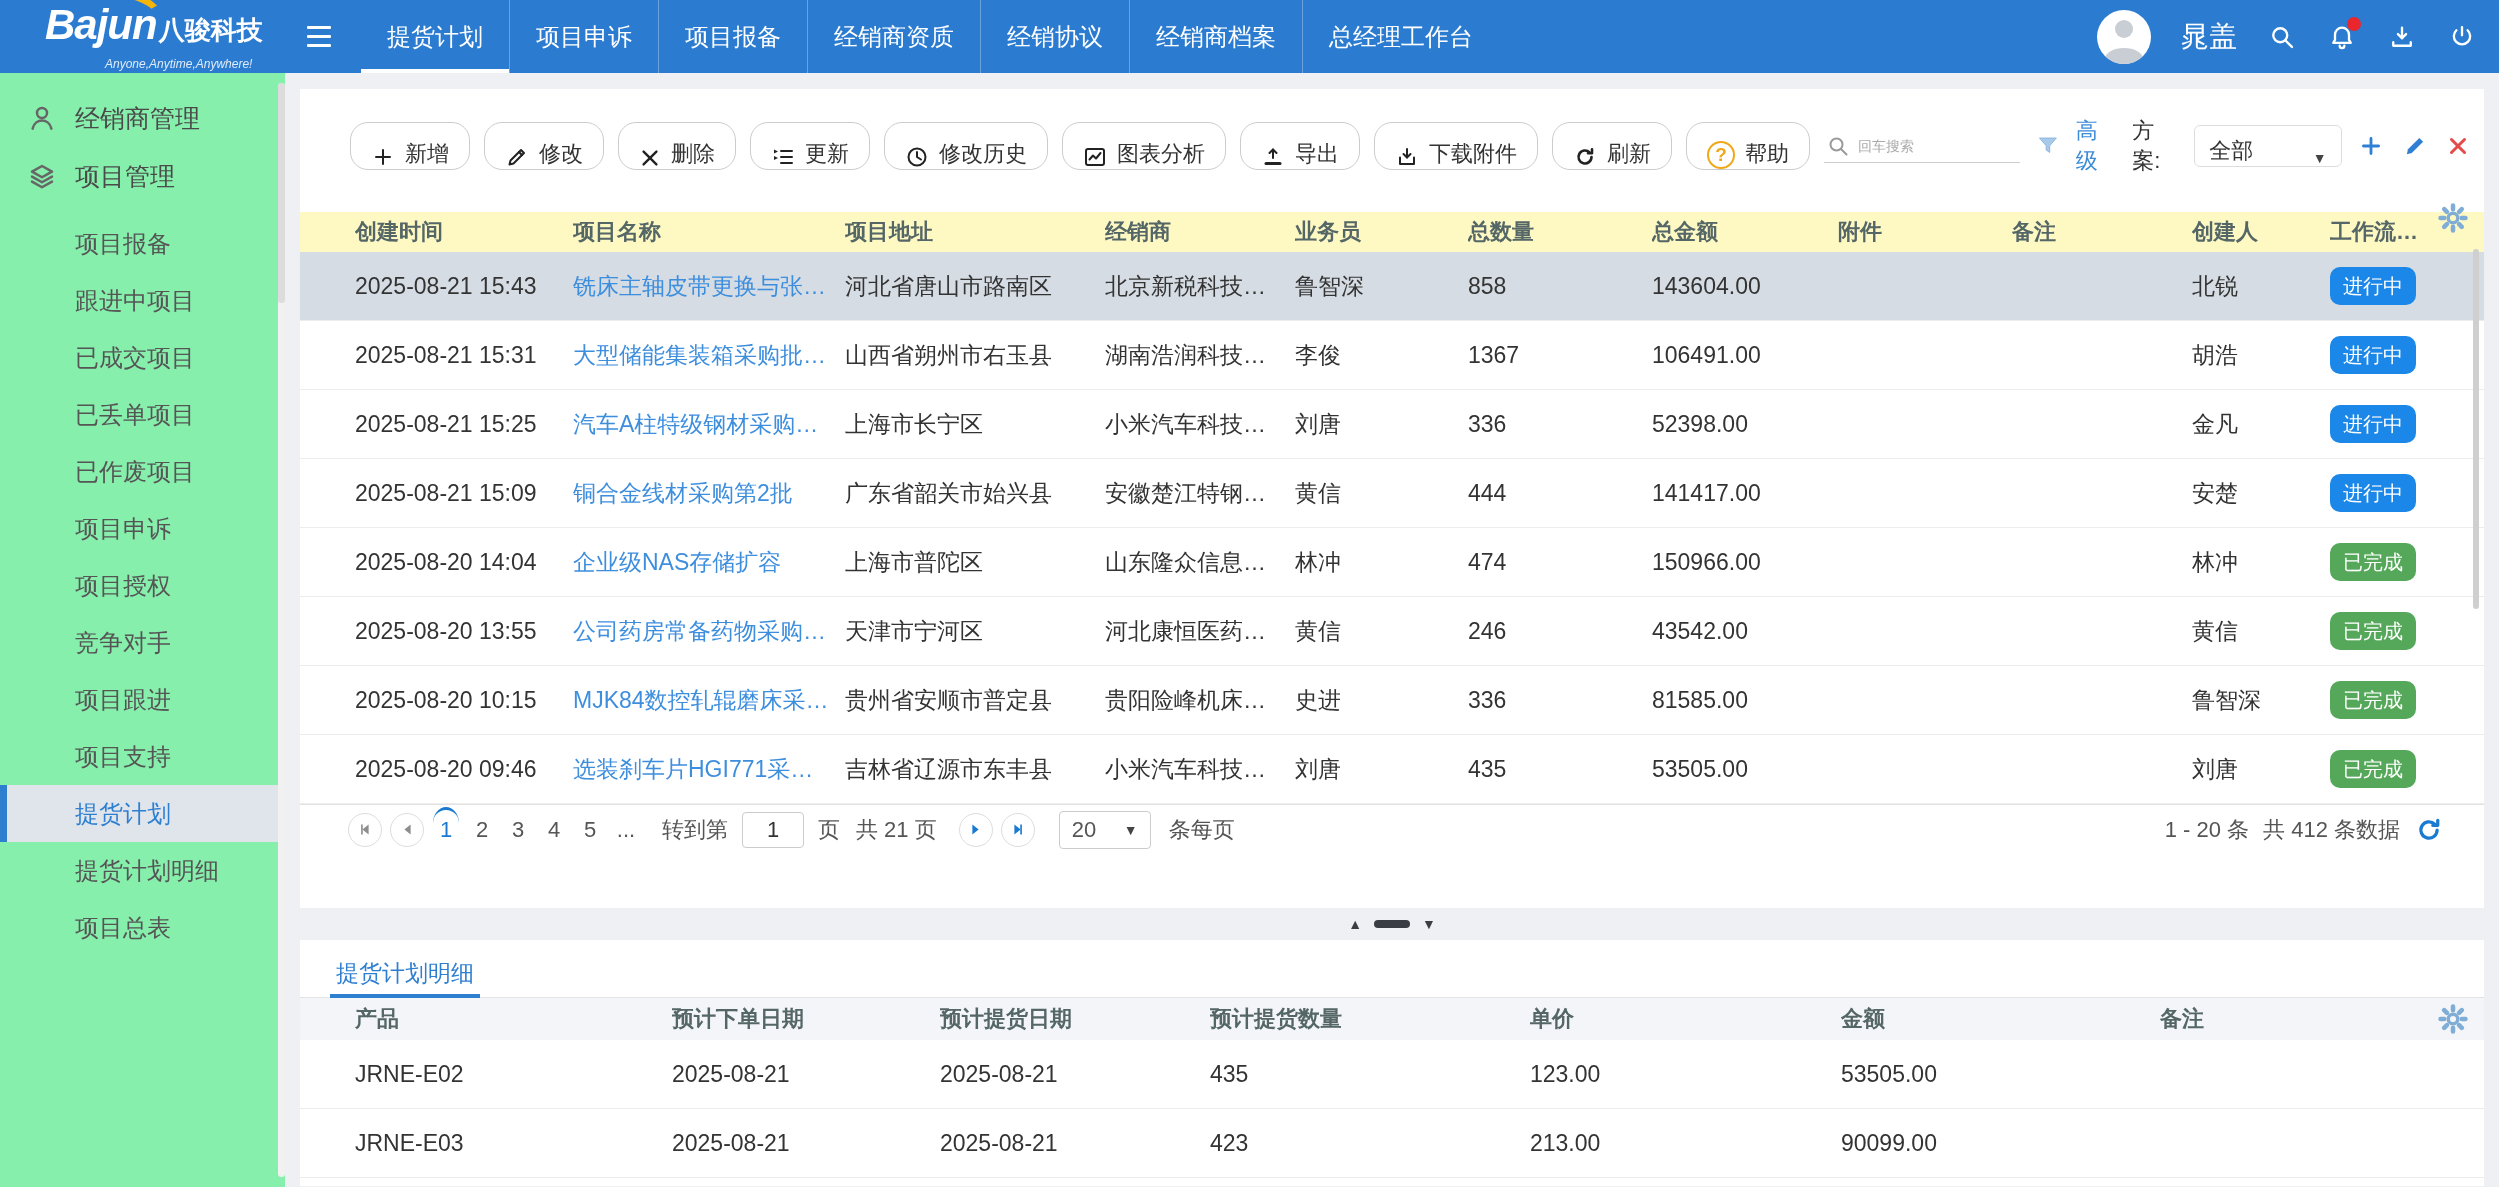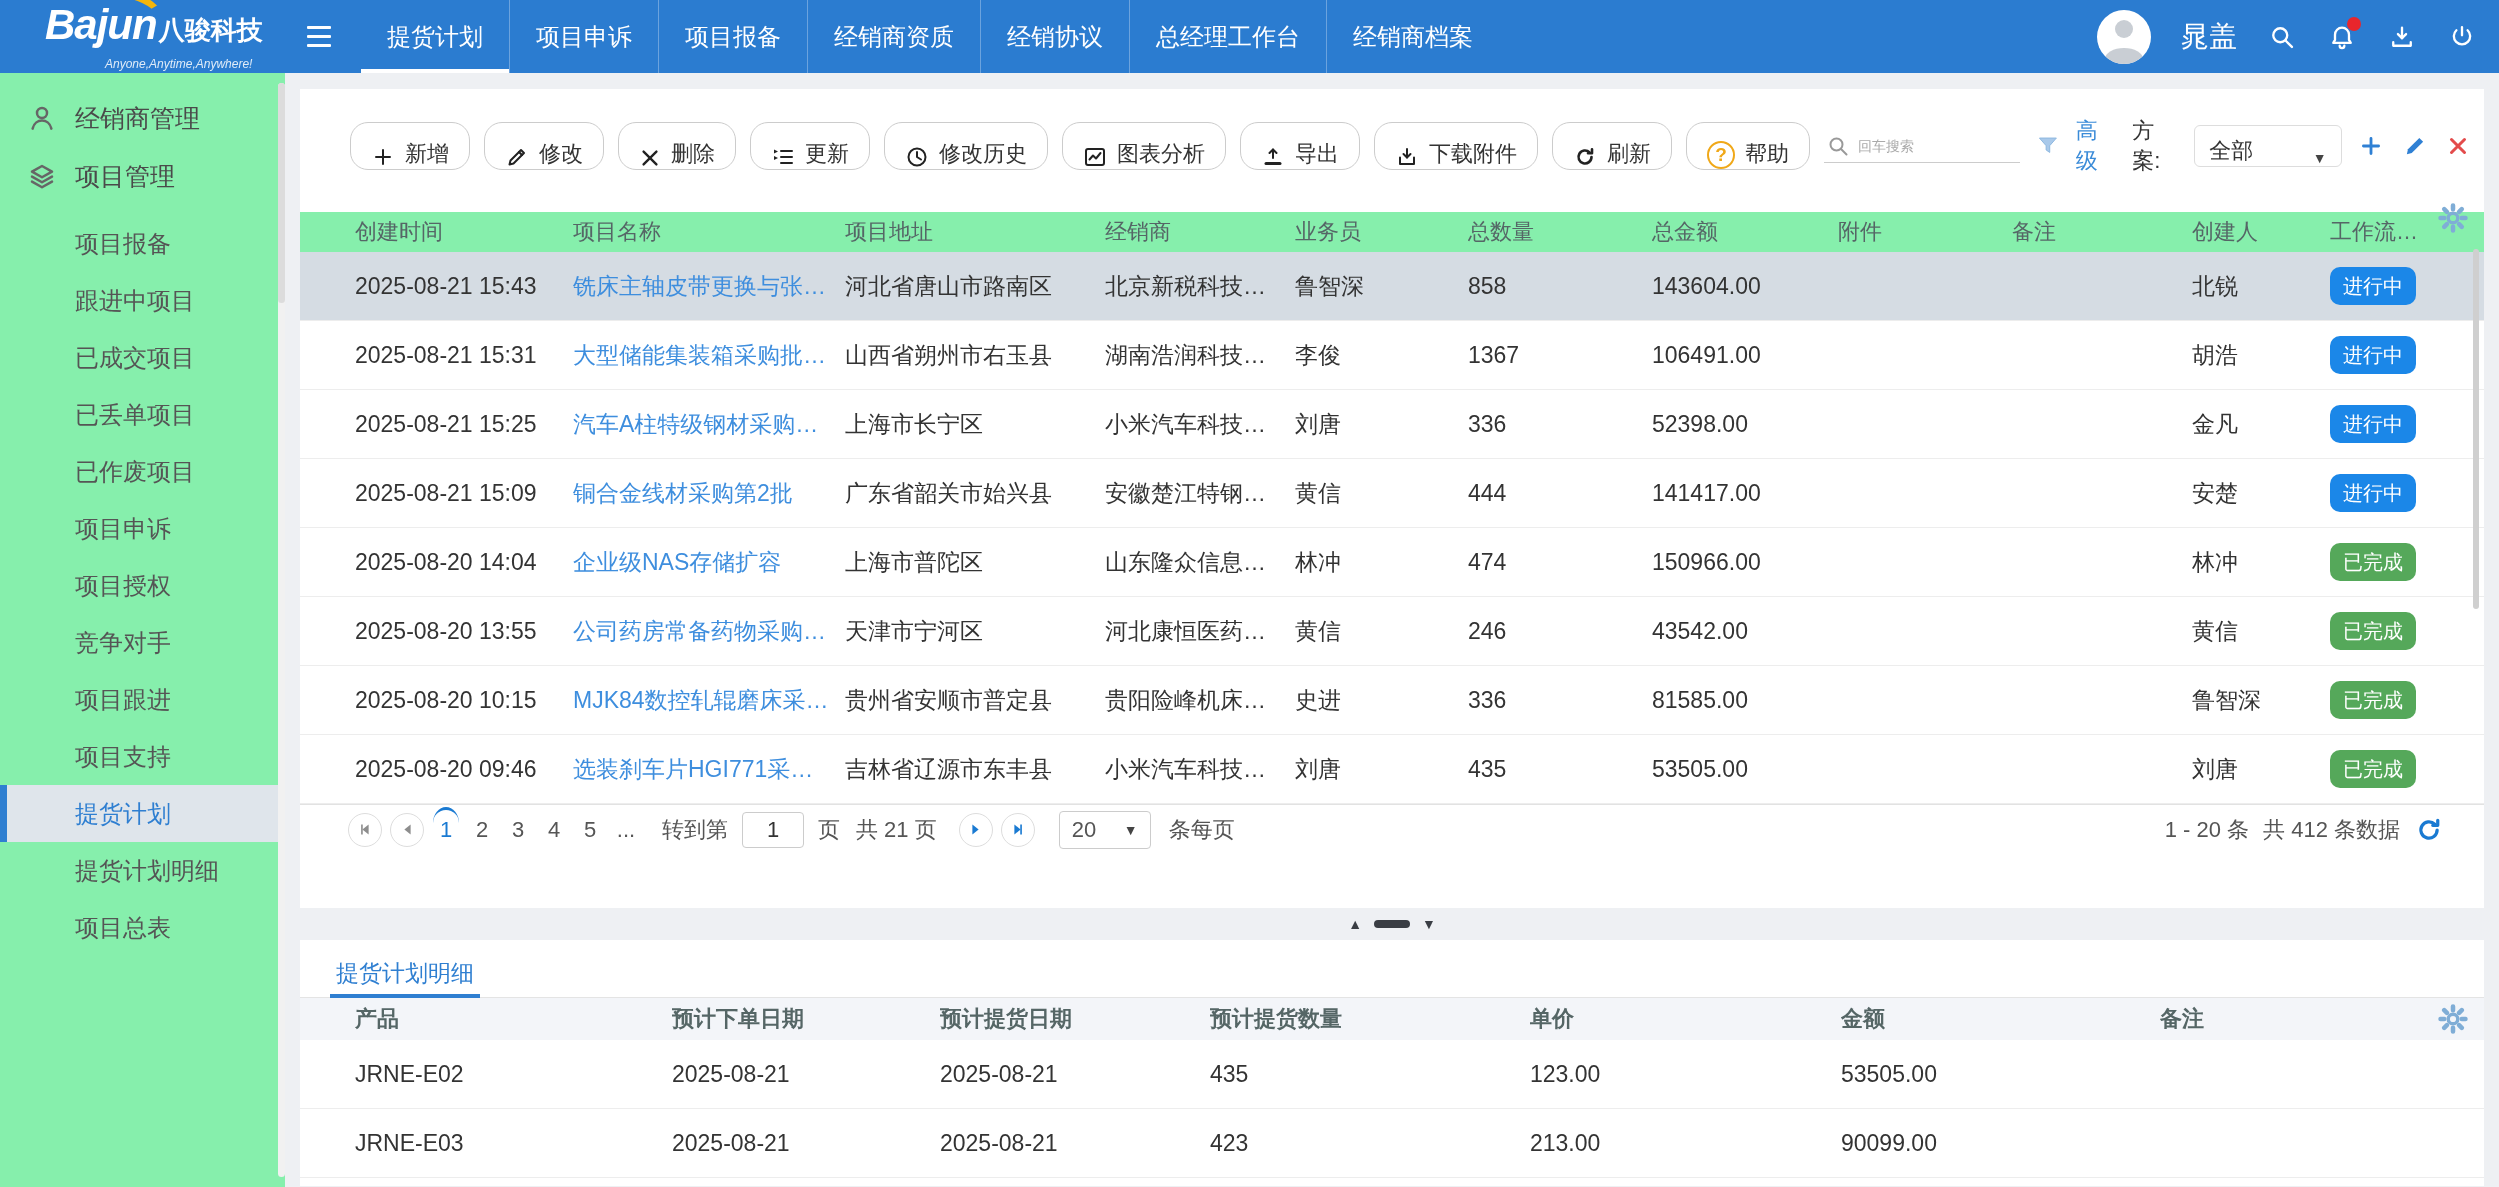--- a/index.html
+++ b/index.html
@@ -72,21 +72,21 @@
   .adv { color:#3a8bd8; font-size:22px; cursor:pointer; }
   .scheme-label { font-size:22px; color:#333; }
   .scheme-select { width:158px; height:42px; border:1px solid #ddd; border-radius:6px; display:flex;
                    align-items:flex-end; justify-content:space-between; padding:0 14px; font-size:22px; cursor:pointer; }
   .caret { font-size:14px; color:#444; }
   .mini { width:30px; height:30px; display:flex; align-items:center; justify-content:center; cursor:pointer; }
 
   
   .grid { display:grid; grid-template-columns:218px 272px 260px 190px 173px 184px 186px 174px 180px 138px 1fr;
           padding:0 40px 0 55px; align-items:center; }
-  .thead { margin-top:36px; height:40px; background:#86efac; font-size:22px; font-weight:normal; color:#566; }
+  .thead { margin-top:36px; height:40px; background:#fef9c3; font-size:22px; font-weight:bold; color:#566; }
   .cell { white-space:nowrap; overflow:hidden; text-overflow:ellipsis; padding-right:14px; }
   .row { height:69px; font-size:23px; color:#333; border-bottom:1px solid #ededed; }
   .row.selected { background:#d5dce3; }
   .link { color:#3e8ede; cursor:pointer; }
   .pill { display:inline-flex; align-items:center; justify-content:center; min-width:86px; height:38px;
           border-radius:10px; color:#fff; font-size:20px; padding:0 12px; cursor:pointer; }
   .pill.ongoing { background:#1b87e8; }
   .pill.done { background:#55a85a; }
   .summary { height:66px; font-size:23px; font-weight:bold; border-bottom:none; }
 
@@ -141,22 +141,22 @@
       <i></i>
       <i></i>
       <i></i>
     </div>
   <nav class="tabs">
     <div class="tab active">提货计划</div>
     <div class="tab">项目申诉</div>
     <div class="tab">项目报备</div>
     <div class="tab">经销商资质</div>
     <div class="tab">经销协议</div>
+    <div class="tab">经销商档案</div>
     <div class="tab">总经理工作台</div>
-    <div class="tab">经销商档案</div>
   </nav>
   <div class="userarea">
     <div class="avatar">
         <div class="head"></div>
         <div class="body"></div>
       </div>
     <span class="username">晁盖</span>
     <span class="top-icon">
       <svg class="ic" width="28" height="28" viewBox="0 0 24 24">
           <circle cx="10.5" cy="10.5" r="6"></circle>

